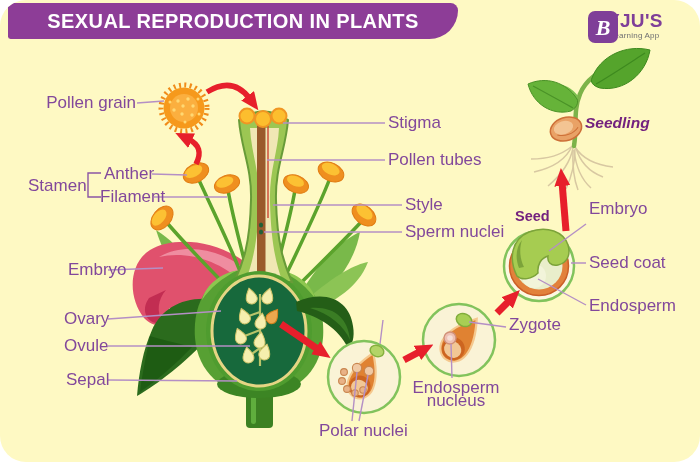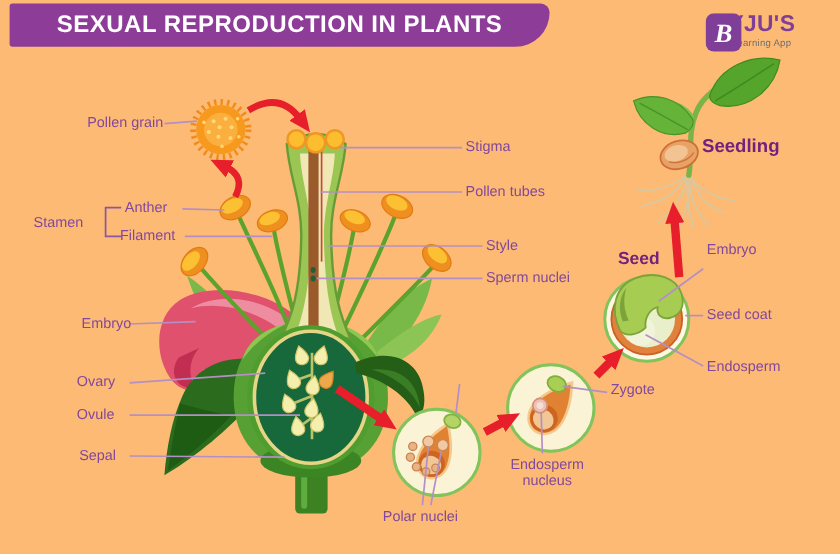--- a/index.html
+++ b/index.html
@@ -1,33 +1,34 @@
 <!DOCTYPE html>
 <html><head>
 <meta charset="utf-8">
 <style>
   html,body{margin:0;padding:0;background:#fff;}
   .stage{
-    position:relative;width:700px;height:462px;background:#fdba74;overflow:hidden;
+    position:relative;width:700px;height:462px;background:#fef9c3;overflow:hidden;
     font-family:"Liberation Sans",sans-serif;
+    border-radius:26px;
   }
   
   .banner{
     position:absolute;left:8px;top:3px;width:450px;height:36px;
     background:#8d3d97;border-radius:4px 12px 46px 4px;
     display:flex;align-items:center;justify-content:center;
   }
   .banner span{color:#ffffff;font-weight:bold;font-size:20px;letter-spacing:.4px;}
   
   .logo{position:absolute;left:588px;top:11px;display:flex;align-items:flex-start;}
   .logo-txt{margin-left:5px;line-height:1;}
   .logo-brand{color:#7f3f98;font-weight:bold;font-size:19px;letter-spacing:.3px;display:block;}
   .logo-tag{color:#6d6e71;font-size:8px;display:block;margin-top:2px;letter-spacing:.2px;}
   
-  .lbl{position:absolute;color:#82489b;font-size:12px;line-height:13px;white-space:nowrap;}
+  .lbl{position:absolute;color:#82489b;font-size:17px;line-height:13px;white-space:nowrap;}
   .lbl.c{text-align:center;white-space:normal;}
   .lbl.r{text-align:right;}
   .lbl.b{font-weight:bold;color:#73217e;font-size:14.5px;}
   svg{position:absolute;left:0;top:0;}
 </style>
 </head>
 <body>
 
 <div class="stage">
 
@@ -326,15 +327,15 @@
   <div class="lbl" style="left:405px;top:225px;">Sperm nuclei</div>
 
   <div class="lbl" style="left:509px;top:318px;">Zygote</div>
   <div class="lbl c" style="left:412px;top:381px;width:88px;">Endosperm nucleus</div>
   <div class="lbl" style="left:319px;top:424px;">Polar nuclei</div>
 
   <div class="lbl b" style="left:515px;top:210px;">Seed</div>
   <div class="lbl" style="left:589px;top:202px;">Embryo</div>
   <div class="lbl" style="left:589px;top:256px;">Seed coat</div>
   <div class="lbl" style="left:589px;top:299px;">Endosperm</div>
-  <div class="lbl b" style="left:585px;top:116px;font-size:15.5px;">Seedling</div>
+  <div class="lbl b" style="left:585px;top:116px;font-size:15.5px;font-style:italic;">Seedling</div>
 
 </div>
 
 </body></html>

